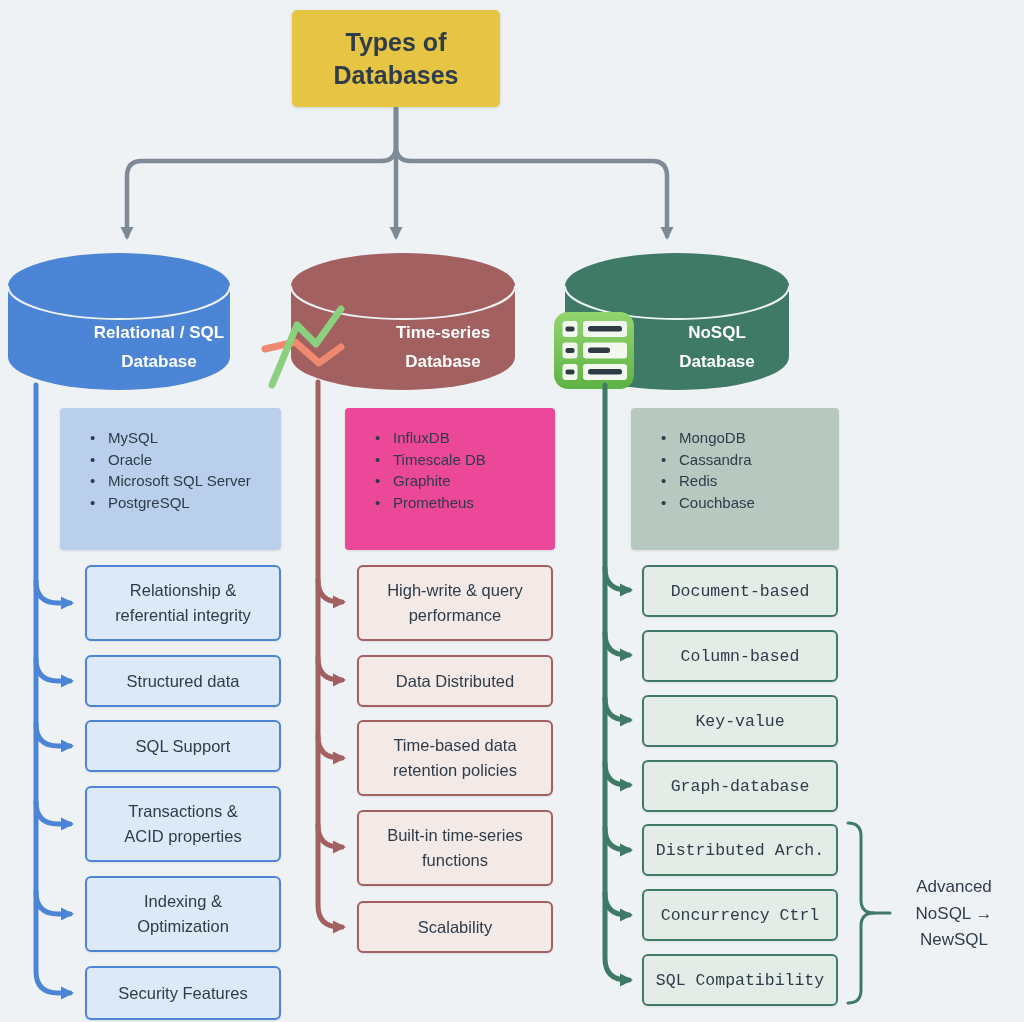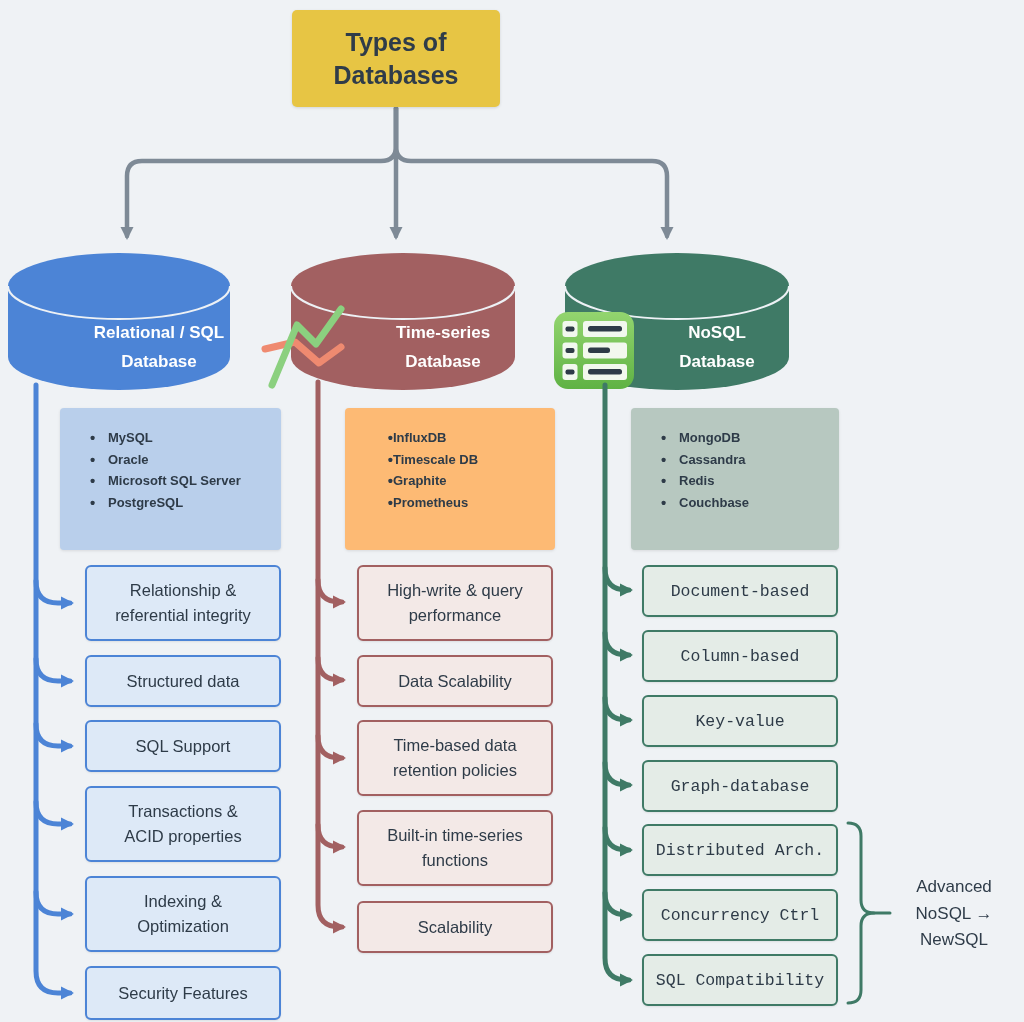--- a/index.html
+++ b/index.html
@@ -20,24 +20,24 @@
 
   
   .cyl-label{
     display:flex;flex-direction:column;align-items:center;justify-content:flex-start;
     color:#ffffff;font-size:17px;font-weight:700;line-height:29px;text-align:center;padding-left:40px;
   }
 
   
   .ex-box{border-radius:4px;box-shadow:0 1px 3px rgba(0,0,0,.10);padding:19px 0 0 30px;box-sizing:border-box;}
   .ex-box.blue{background:#b9cfeb;}
-  .ex-box.red{background:#fdba74;text-align:right;}
+  .ex-box.red{background:#ec4899;}
   .ex-box.green{background:#b7c8c0;}
   .ex-box ul{list-style:none;margin:0;padding:0;}
-  .ex-box li{font-size:13px;line-height:21.5px;font-weight:700;color:#2e3b48;display:flex;}
+  .ex-box li{font-size:15px;line-height:21.5px;font-weight:400;color:#2e3b48;display:flex;}
   .ex-box li::before{content:"•";width:18px;flex:0 0 18px;font-size:15px;}
 
   
   .feat{
     left:85px;width:196px;border-radius:6px;border:2px solid;box-sizing:border-box;
     display:flex;flex-direction:column;align-items:center;justify-content:center;
     text-align:left;font-size:16.5px;font-weight:500;line-height:25px;color:#2e3b48;
     box-shadow:0 1px 2px rgba(0,0,0,.08);
   }
   .feat span{display:block;}
@@ -220,21 +220,21 @@
   <div class="abs feat blue" style="top:966px;height:54px;">
     <span>Security Features</span>
       <span></span>
   </div>
 
   <div class="abs feat red" style="top:565px;height:76px;">
     <span>High-write &amp; query</span>
       <span>performance</span>
   </div>
   <div class="abs feat red" style="top:655px;height:52px;">
-    <span>Data Scalability</span>
+    <span>Data Distributed</span>
       <span></span>
   </div>
   <div class="abs feat red" style="top:720px;height:76px;">
     <span>Time-based data</span>
       <span>retention policies</span>
   </div>
   <div class="abs feat red" style="top:810px;height:76px;">
     <span>Built-in time-series</span>
       <span>functions</span>
   </div>

